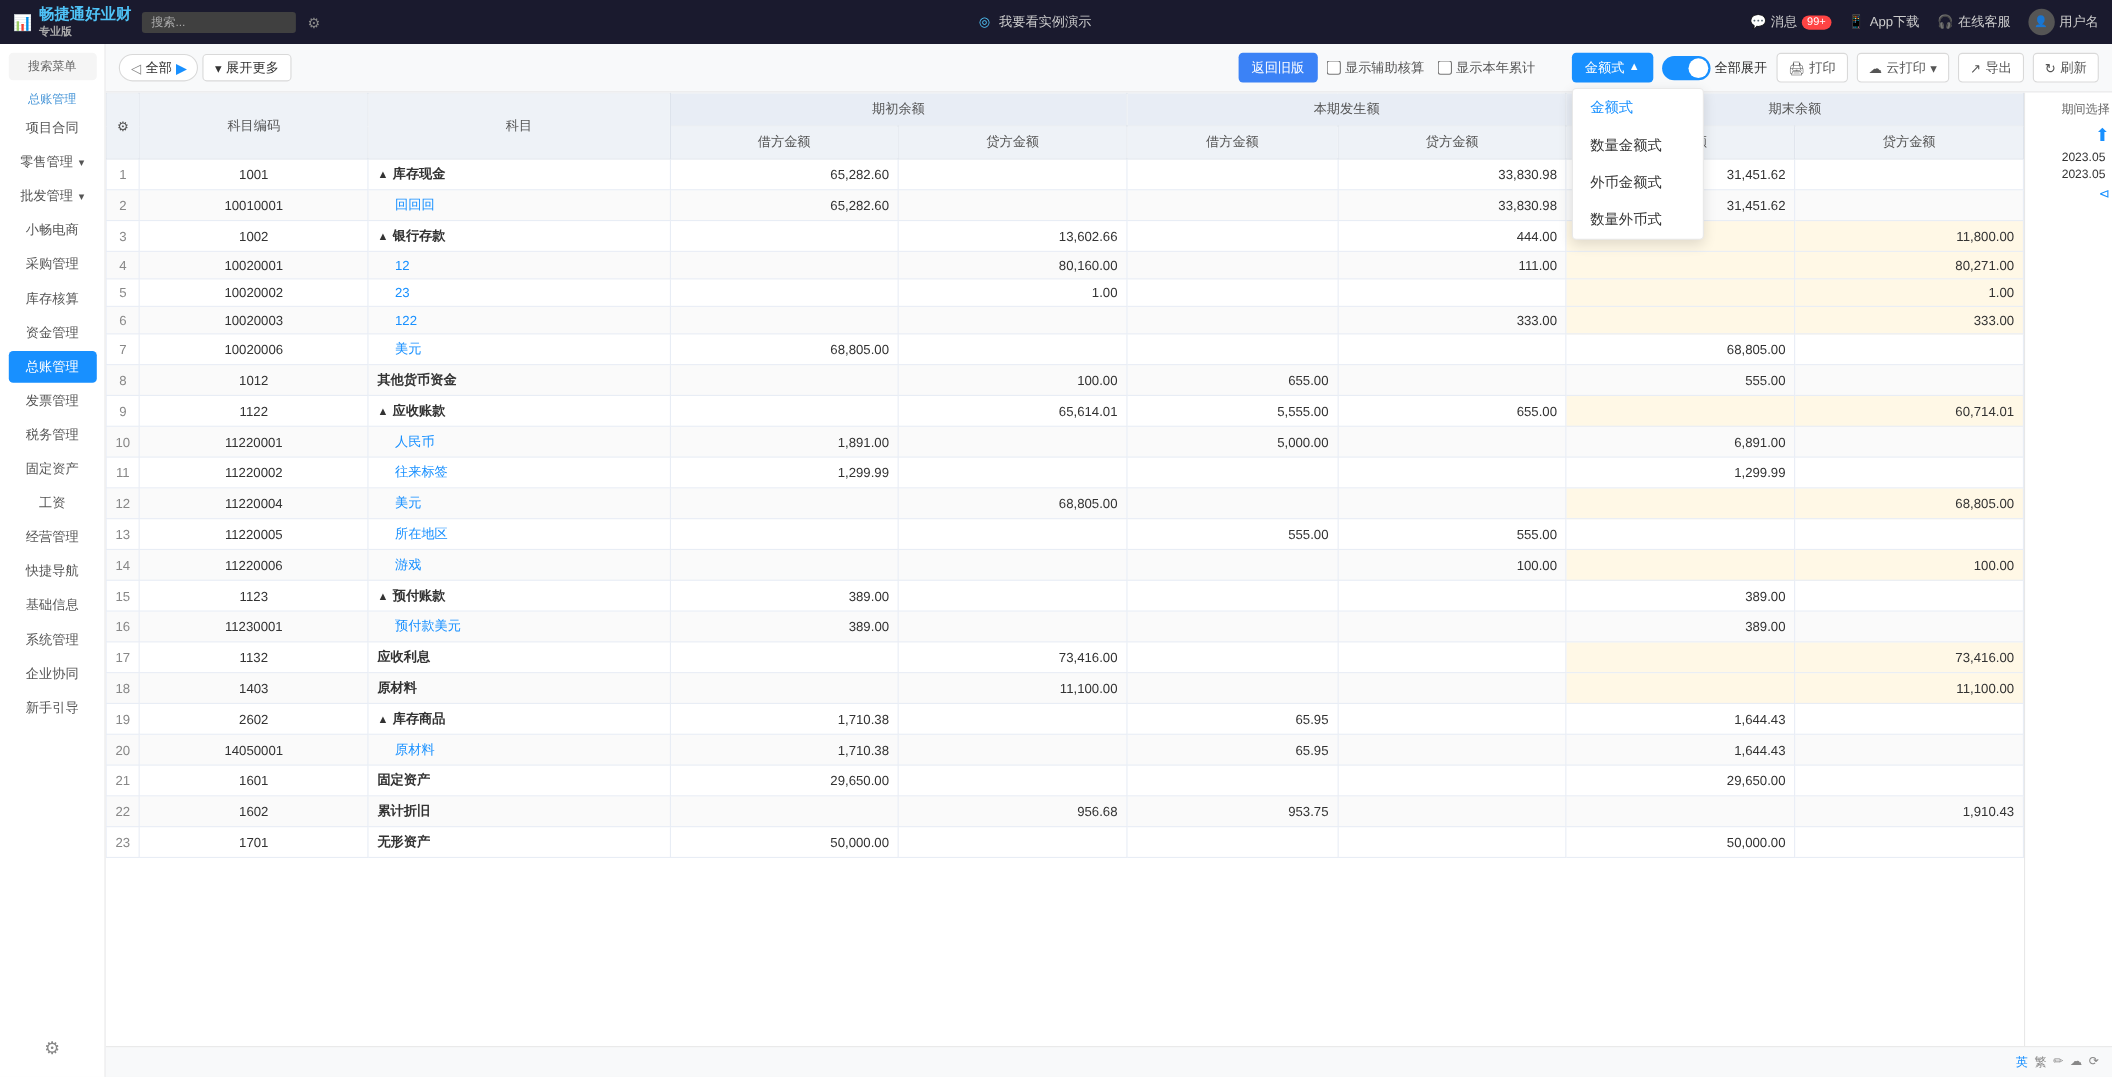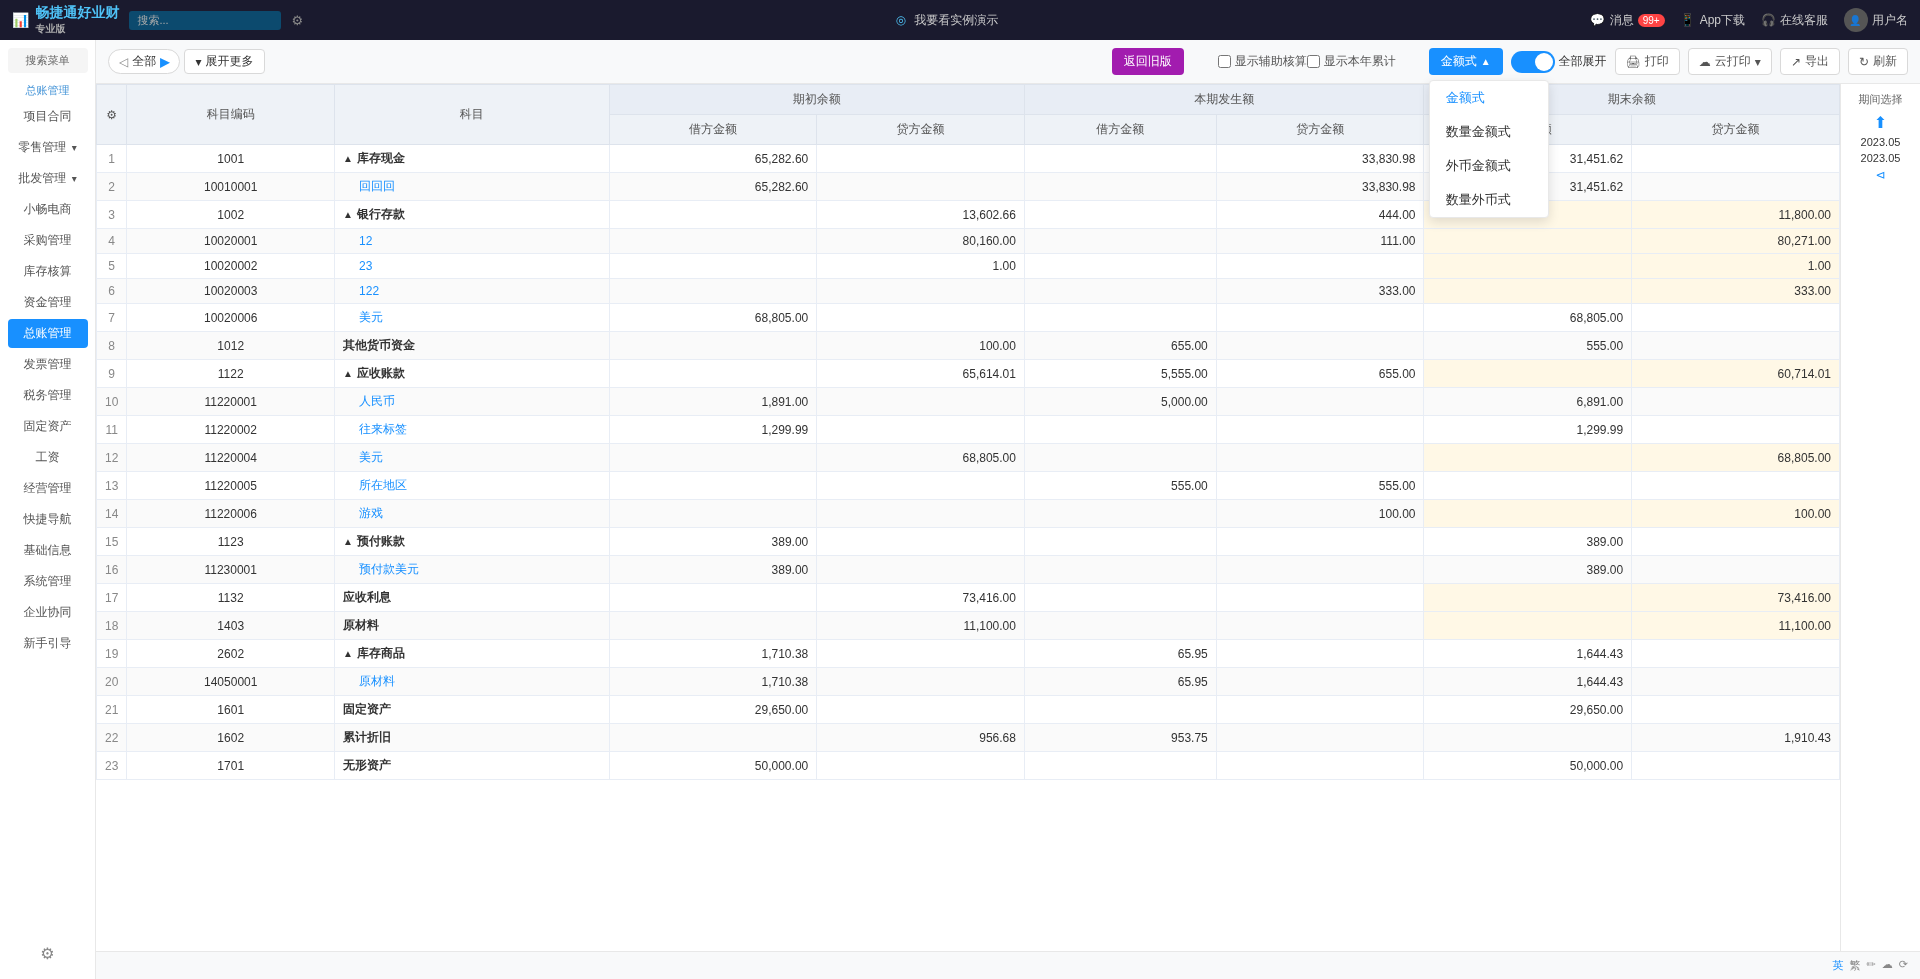--- a/index.html
+++ b/index.html
@@ -38,22 +38,22 @@
     .window-controls { margin-left: auto; display: flex; gap: 4px; }
     .win-btn { width: 20px; height: 20px; display: flex; align-items: center; justify-content: center; cursor: pointer; color: #666; font-size: 12px; }
 
     
     .toolbar { height: 44px; background: #f8f9fa; border-bottom: 1px solid #e8e8e8; display: flex; align-items: center; padding: 0 12px; gap: 8px; }
     .filter-group { display: flex; align-items: center; gap: 4px; }
     .filter-all { background: #fff; border: 1px solid #d9d9d9; border-radius: 14px; padding: 3px 10px; font-size: 12px; cursor: pointer; display: flex; align-items: center; gap: 4px; }
     .filter-arrow { color: #1890ff; font-weight: bold; }
     .expand-btn { background: #fff; border: 1px solid #d9d9d9; border-radius: 4px; padding: 3px 10px; font-size: 12px; cursor: pointer; display: flex; align-items: center; gap: 4px; }
     .toolbar-spacer { flex: 1; }
-    .btn-return { background: #a21caf; color: #fff; border: none; border-radius: 4px; padding: 5px 12px; font-size: 12px; cursor: pointer; margin-left: 33px; }
-    .checkbox-group { display: flex; align-items: center; font-size: 12px; color: #555; margin-left: 26px; }
+    .btn-return { background: #3b82f6; color: #fff; border: none; border-radius: 4px; padding: 5px 12px; font-size: 12px; cursor: pointer; margin-left: 33px; }
+    .checkbox-group { display: flex; align-items: center; gap: 12px; font-size: 12px; color: #555; }
     .checkbox-group label { display: flex; align-items: center; gap: 4px; cursor: pointer; }
     .btn-jine { background: #1890ff; color: #fff; border: none; border-radius: 4px; padding: 5px 12px; font-size: 12px; cursor: pointer; display: flex; align-items: center; gap: 4px; position: relative; }
     .btn-jine-arrow { font-size: 10px; }
     .toggle-group { display: flex; align-items: center; gap: 4px; }
     .toggle-switch { width: 44px; height: 22px; background: #1890ff; border-radius: 11px; position: relative; cursor: pointer; display: flex; align-items: center; }
     .toggle-thumb { width: 18px; height: 18px; background: #fff; border-radius: 50%; position: absolute; right: 2px; }
     .toggle-label { font-size: 12px; color: #333; }
     .btn-print, .btn-cloud, .btn-export, .btn-refresh { background: #fff; border: 1px solid #d9d9d9; border-radius: 4px; padding: 4px 10px; font-size: 12px; cursor: pointer; display: flex; align-items: center; gap: 4px; color: #555; }
     .dropdown-item { padding: 8px 16px; font-size: 13px; cursor: pointer; color: #333; }
     .dropdown-item.selected { color: #1890ff; }
@@ -67,21 +67,21 @@
     tbody tr:nth-child(even) { background: #fafafa; }
     .row-num { color: #888; width: 30px; }
     .code-cell { color: #333; font-weight: 500; }
     .name-cell { text-align: left; color: #1890ff; cursor: pointer; }
     .name-cell.bold { color: #333; font-weight: 600; text-decoration: none; cursor: default; }
     .amount-cell { text-align: right; color: #333; }
     .amount-cell.highlight { background: #fff8e6; color: #333; text-align: right; }
     .settings-col { width: 30px; text-align: center; }
 
     
-    .period-panel { width: 80px; background: #fff; border-left: 1px solid #e8e8e8; display: flex; flex-direction: column; align-items: center; padding: 4px 0; overflow-y: auto; font-size: 12px; }
+    .period-panel { width: 80px; background: #fff; border-left: 1px solid #e8e8e8; display: flex; flex-direction: column; align-items: flex-end; padding: 4px 0; overflow-y: auto; font-size: 12px; }
     .period-title { color: #666; font-size: 11px; padding: 4px 2px; text-align: center; }
     .period-year { color: #333; font-weight: 500; padding: 2px 6px; font-size: 11px; }
     .period-month { padding: 4px 8px; cursor: pointer; color: #555; border-radius: 3px; text-align: center; width: 60px; }
     .period-month.active { background: #1890ff; color: #fff; border-radius: 12px; }
     .period-nav { color: #1890ff; font-size: 16px; cursor: pointer; padding: 2px; }
     .period-collapse { color: #1890ff; font-size: 12px; cursor: pointer; padding: 2px; }
 
     
     .dropdown-container { position: relative; display: inline-block; margin-left: 25px; }
     .dropdown-popup { position: absolute; top: 32px; left: 0; background: #fff; border: 1px solid #e8e8e8; border-radius: 4px; box-shadow: 0 4px 12px rgba(0,0,0,0.12); z-index: 200; min-width: 120px; }
@@ -95,21 +95,21 @@
 
 <div class="top-bar">
   <div class="top-bar-left">
     <div class="app-logo">
       <span>📊</span>
       <div>
         <div>畅捷通好业财</div>
         <div class="app-logo-sub">专业版</div>
       </div>
     </div>
-    <div style="background:#0c4a6e; border-radius:3px; padding:2px 8px; font-size:11px; color:#aaa; width:152px;">
+    <div style="background:#404040; border-radius:3px; padding:2px 8px; font-size:11px; color:#aaa; width:140px;">
       <span>搜索...</span>
     </div>
     <span style="color:#888; cursor:pointer;">⚙</span>
   </div>
   <div class="top-bar-mid">
     <span style="color:#4fc3f7;">◎</span>
     <span>我要看实例演示</span>
   </div>
   <div class="top-bar-right">
     <div style="display:flex;align-items:center;gap:4px;cursor:pointer;">

